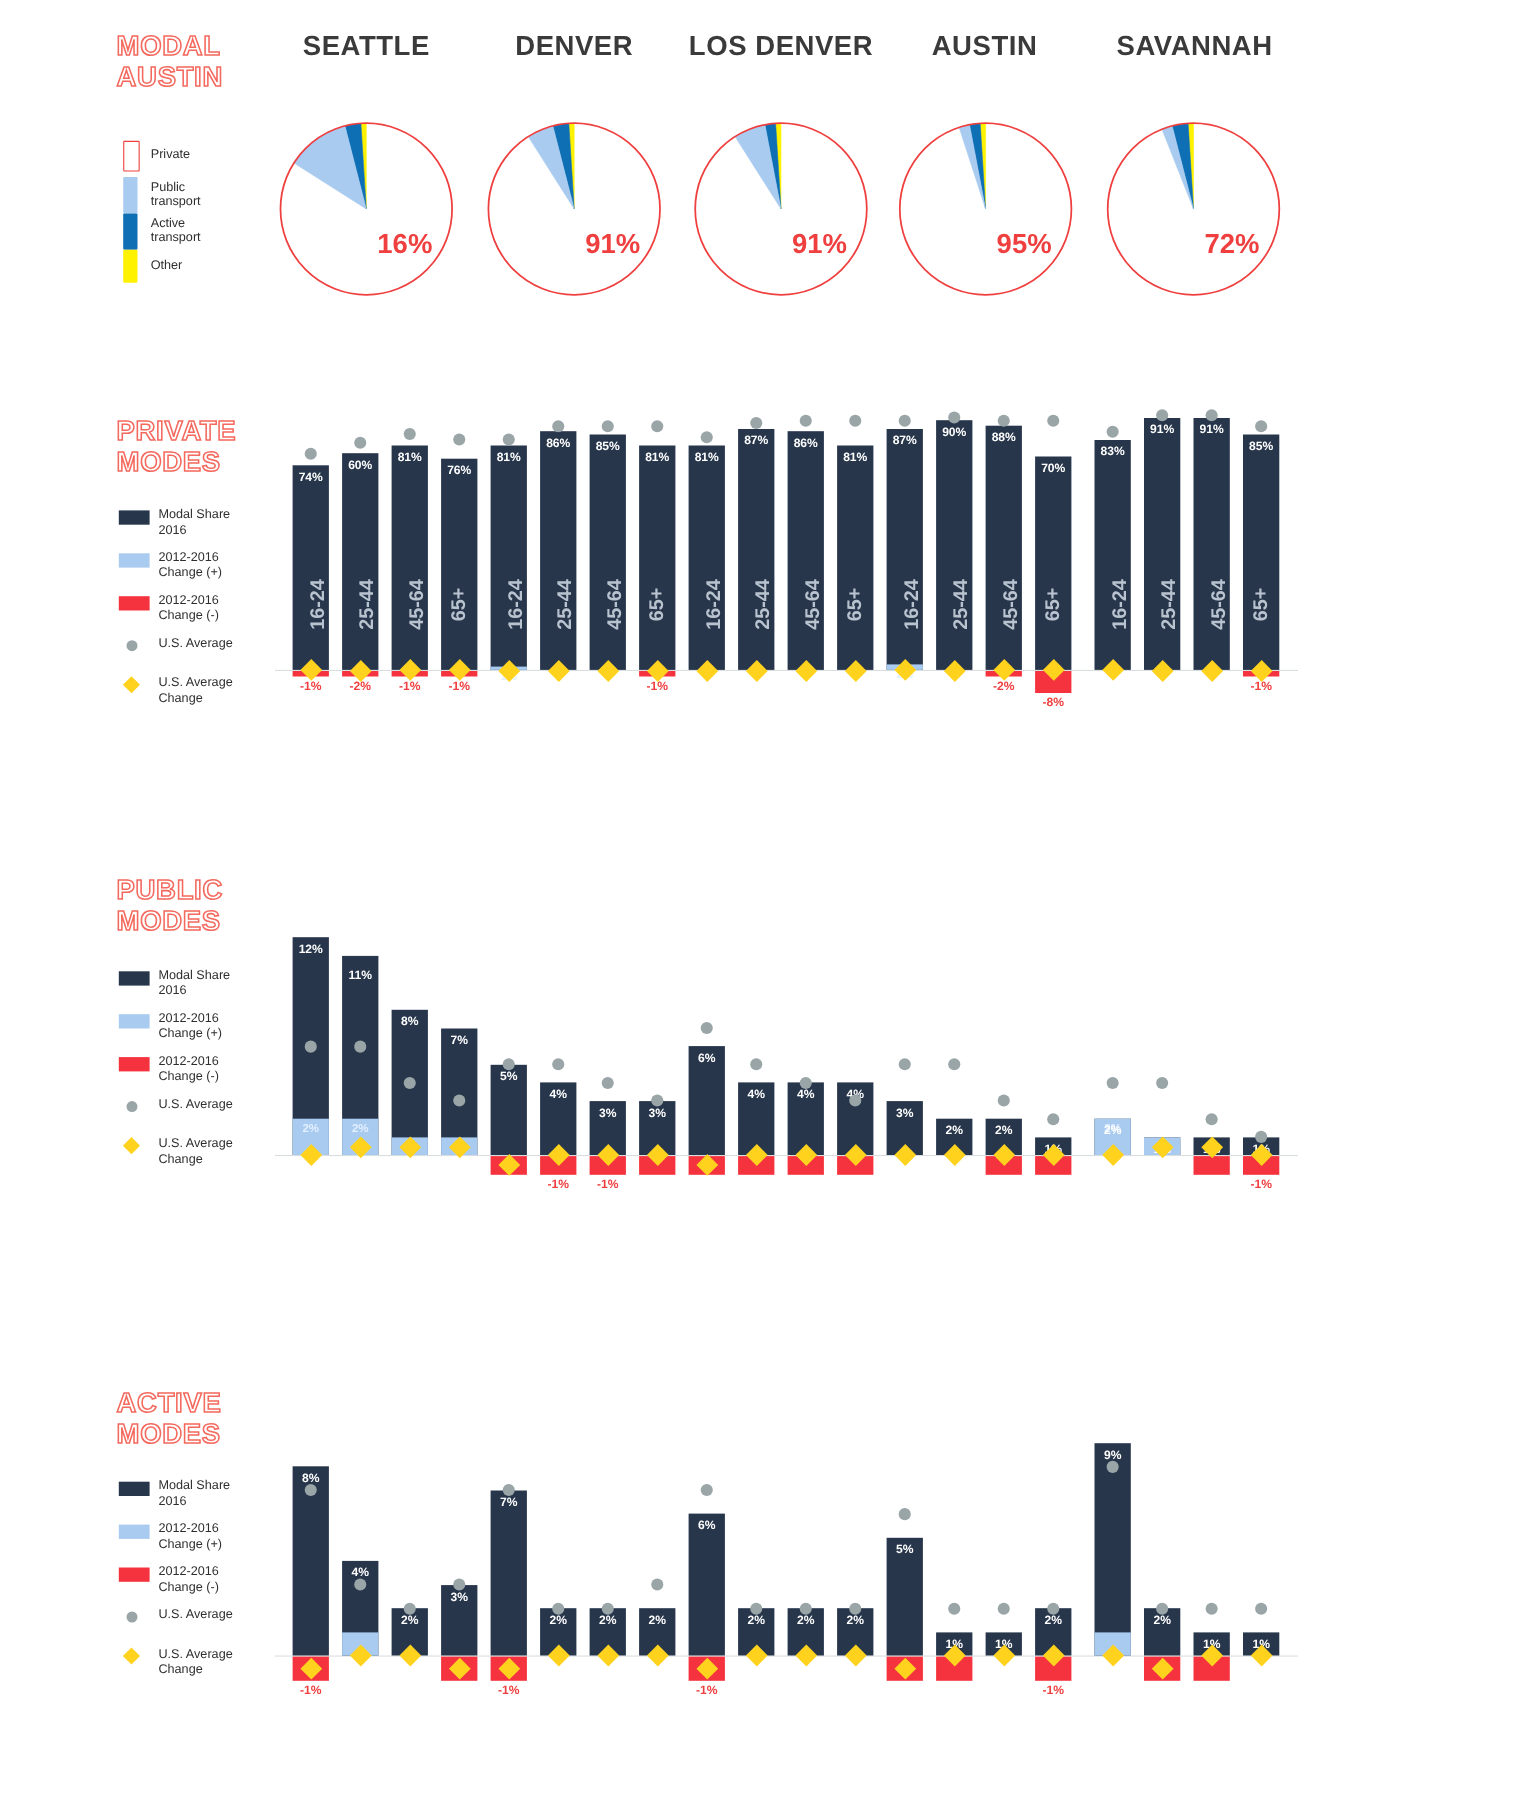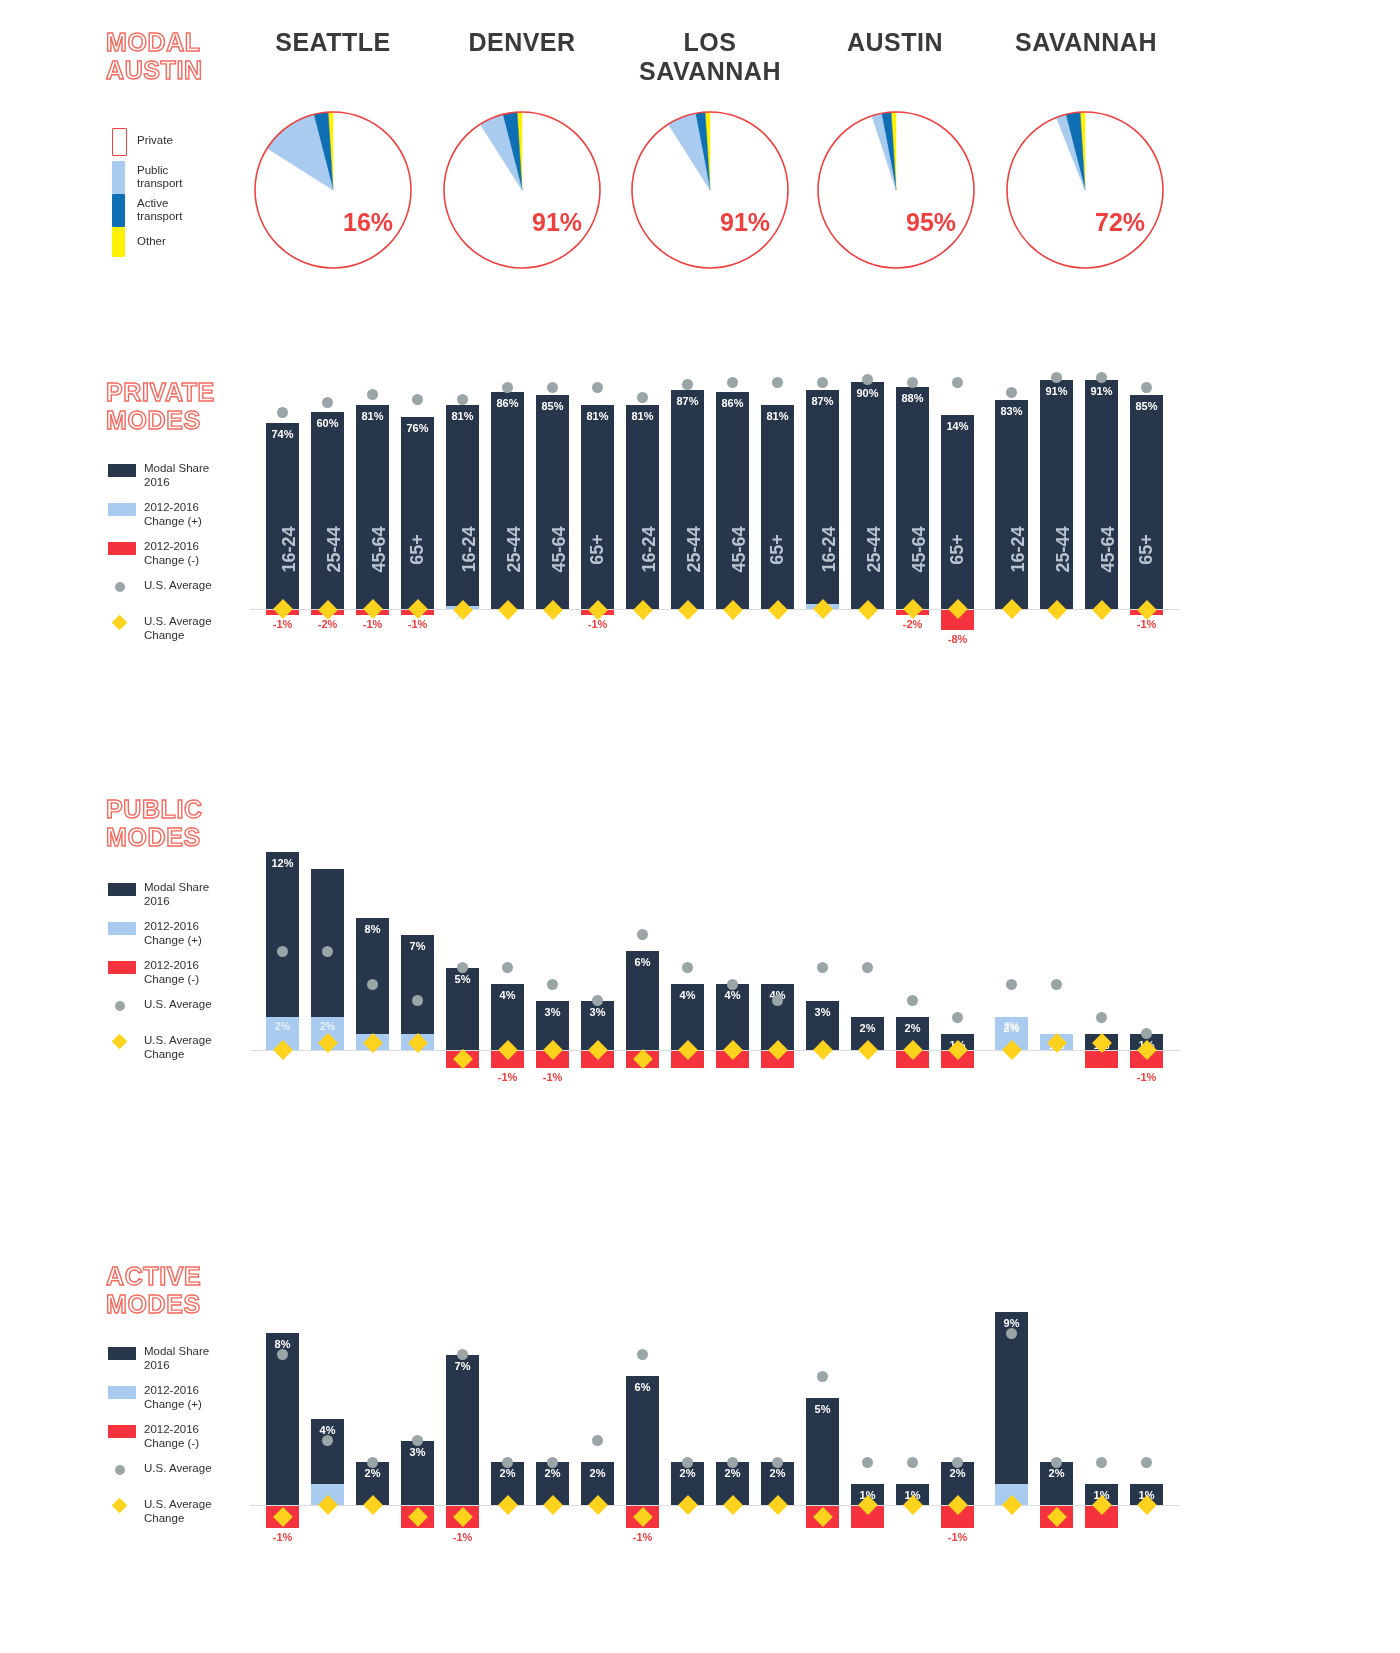--- a/index.html
+++ b/index.html
@@ -150,21 +150,21 @@
       <div class="ms-label" style="top:16px; line-height:1.1;">Active<br>transport</div>
     </div>
     <div class="ms-row">
       <div class="ms-swatch" style="top:0; height:30px; background:#fff200;"></div>
       <div class="ms-label" style="top:15px;">Other</div>
     </div>
   </div>
 
   <div class="city-header" style="left:258px; width:150px;">SEATTLE</div>
   <div class="city-header" style="left:447px; width:150px;">DENVER</div>
-  <div class="city-header" style="left:610px; width:200px;">LOS SAVANNAH</div>
+  <div class="city-header" style="left:610px; width:200px;">LOS DENVER</div>
   <div class="city-header" style="left:820px; width:150px;">AUSTIN</div>
   <div class="city-header" style="left:1010px; width:152px;">SAVANNAH</div>
 
   <div id="pies">
       <div class="pie-wrap" style="left: 252px; top: 109px; width: 162px; height: 162px;"><svg width="162" height="162" viewBox="0 0 162 162">
           <path d="M 81 81 L 81 3 A 78 78 0 0 0 76.10233947671357 3.1539151825948153 Z" fill="#fff200" stroke="#fff200" stroke-width="0.5"></path>
           <path d="M 81 81 L 76.10233947671357 3.1539151825948153 A 78 78 0 0 0 61.602188801141324 5.450513431966783 Z" fill="#0f6fb4" stroke="#0f6fb4" stroke-width="0.5"></path>
           <path d="M 81 81 L 61.602188801141324 5.450513431966783 A 78 78 0 0 0 15.14242181084282 39.20550999163826 Z" fill="#a9cbf0" stroke="#a9cbf0" stroke-width="0.5"></path>
           <circle cx="81" cy="81" r="78" fill="none" stroke="#ef3f3f" stroke-width="1.6"></circle>
         </svg><div class="pie-pct" style="left: 91px; top: 99px;">16%</div></div>
@@ -340,21 +340,21 @@
         <div class="neg-val" style="top: 266.04px;">-2%</div>
         <div class="bar-val" style="top: 40.24px;">88%</div>
         <div class="age-label" style="top: 187px;"><span>45-64</span></div>
         <div class="us-dot" style="left: 11px; top: 24.7px;"></div>
         <div class="us-dia" style="left: 9.5px; top: 250px;"></div>
       </div>
       <div class="bar-group" style="left: 691px; top: 0px; width: 33px; height: 430px;">
         <div class="bar-main" style="left: 0px; width: 33px; height: 194.04px; top: 62.96px; bottom: auto;"></div>
         <div class="bar-neg" style="left: 0px; width: 33px; height: 20.16px; top: 258px;"></div>
         <div class="neg-val" style="top: 281.16px;">-8%</div>
-        <div class="bar-val" style="top: 67.96px;">14%</div>
+        <div class="bar-val" style="top: 67.96px;">70%</div>
         <div class="age-label" style="top: 187px;"><span>65+</span></div>
         <div class="us-dot" style="left: 11px; top: 24.7px;"></div>
         <div class="us-dia" style="left: 9.5px; top: 250px;"></div>
       </div>
       <div class="bar-group" style="left: 745px; top: 0px; width: 33px; height: 430px;">
         <div class="bar-main" style="left: 0px; width: 33px; height: 209.16px; top: 47.84px; bottom: auto;"></div>
         <div class="bar-val" style="top: 52.84px;">83%</div>
         <div class="age-label" style="top: 187px;"><span>16-24</span></div>
         <div class="us-dot" style="left: 11px; top: 34.78px;"></div>
         <div class="us-dia" style="left: 9.5px; top: 250px;"></div>
@@ -417,21 +417,21 @@
         <div class="bar-pos" style="left: 0px; width: 33px; height: 33px; top: 227px; bottom: auto;"></div>
         <div class="bar-pos-val" style="top: 230px;">2%</div>
         <div class="bar-val" style="top: 67px;">12%</div>
         <div class="us-dot" style="left: 11px; top: 155.5px;"></div>
         <div class="us-dia" style="left: 9.5px; top: 253px;"></div>
       </div>
       <div class="bar-group" style="left: 61px; top: 0px; width: 33px; height: 320px;">
         <div class="bar-main" style="left: 0px; width: 33px; height: 181.5px; top: 78.5px; bottom: auto;"></div>
         <div class="bar-pos" style="left: 0px; width: 33px; height: 33px; top: 227px; bottom: auto;"></div>
         <div class="bar-pos-val" style="top: 230px;">2%</div>
-        <div class="bar-val" style="top: 69px;">11%</div>
+        <div class="bar-val" style="top: 91px;">11%</div>
         <div class="us-dot" style="left: 11px; top: 155.5px;"></div>
         <div class="us-dia" style="left: 9.5px; top: 245.575px;"></div>
       </div>
       <div class="bar-group" style="left: 106px; top: 0px; width: 33px; height: 320px;">
         <div class="bar-main" style="left: 0px; width: 33px; height: 132px; top: 128px; bottom: auto;"></div>
         <div class="bar-pos" style="left: 0px; width: 33px; height: 16.5px; top: 243.5px; bottom: auto;"></div>
         <div class="bar-val" style="top: 133px;">8%</div>
         <div class="us-dot" style="left: 11px; top: 188.5px;"></div>
         <div class="us-dia" style="left: 9.5px; top: 245.575px;"></div>
       </div>

